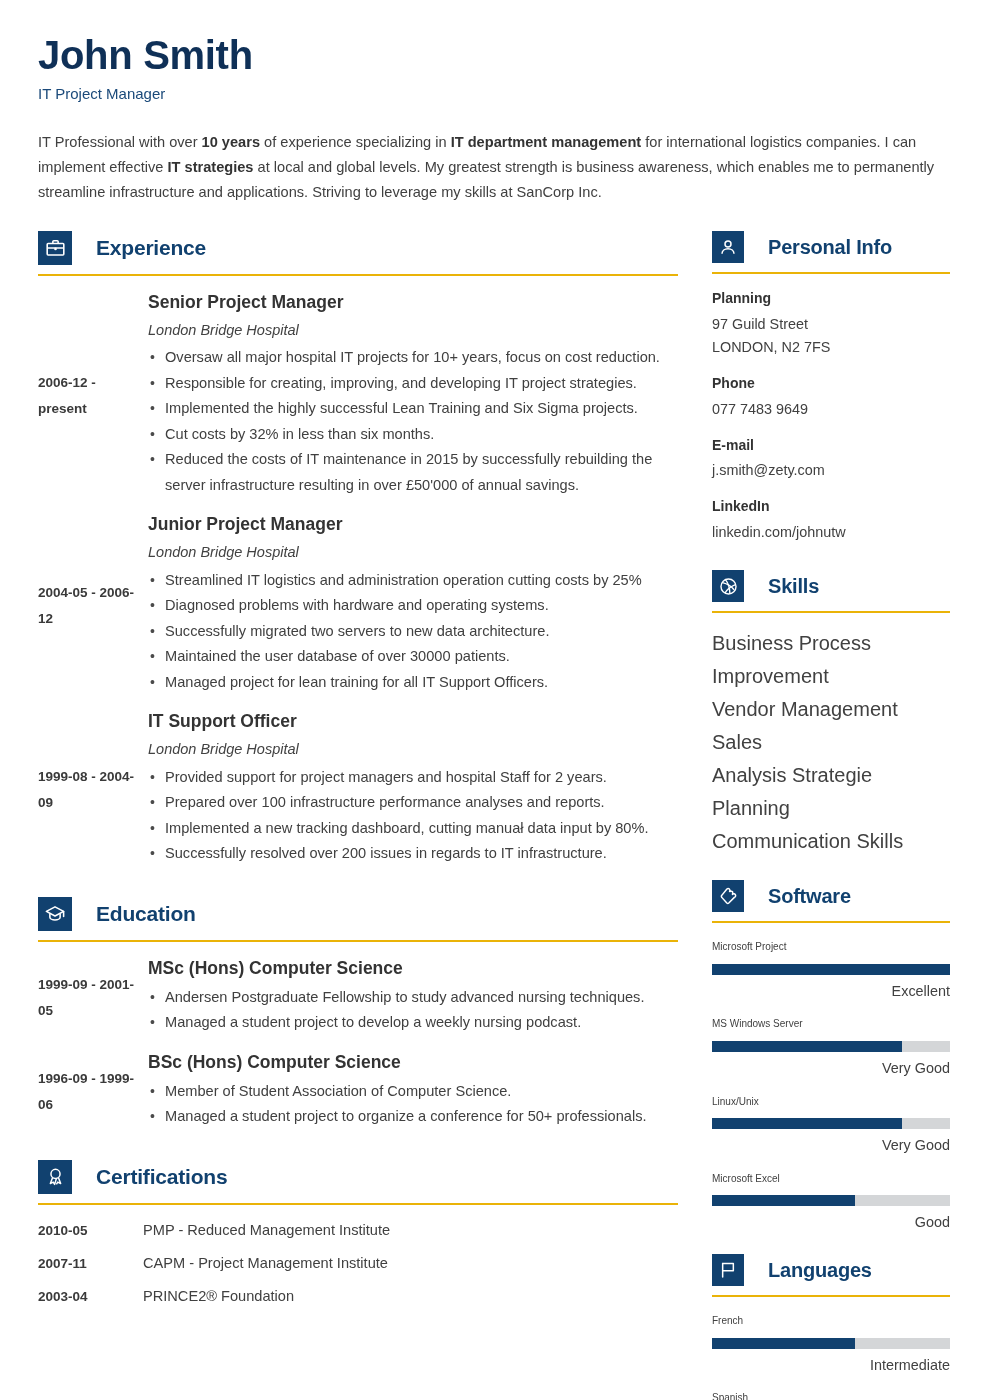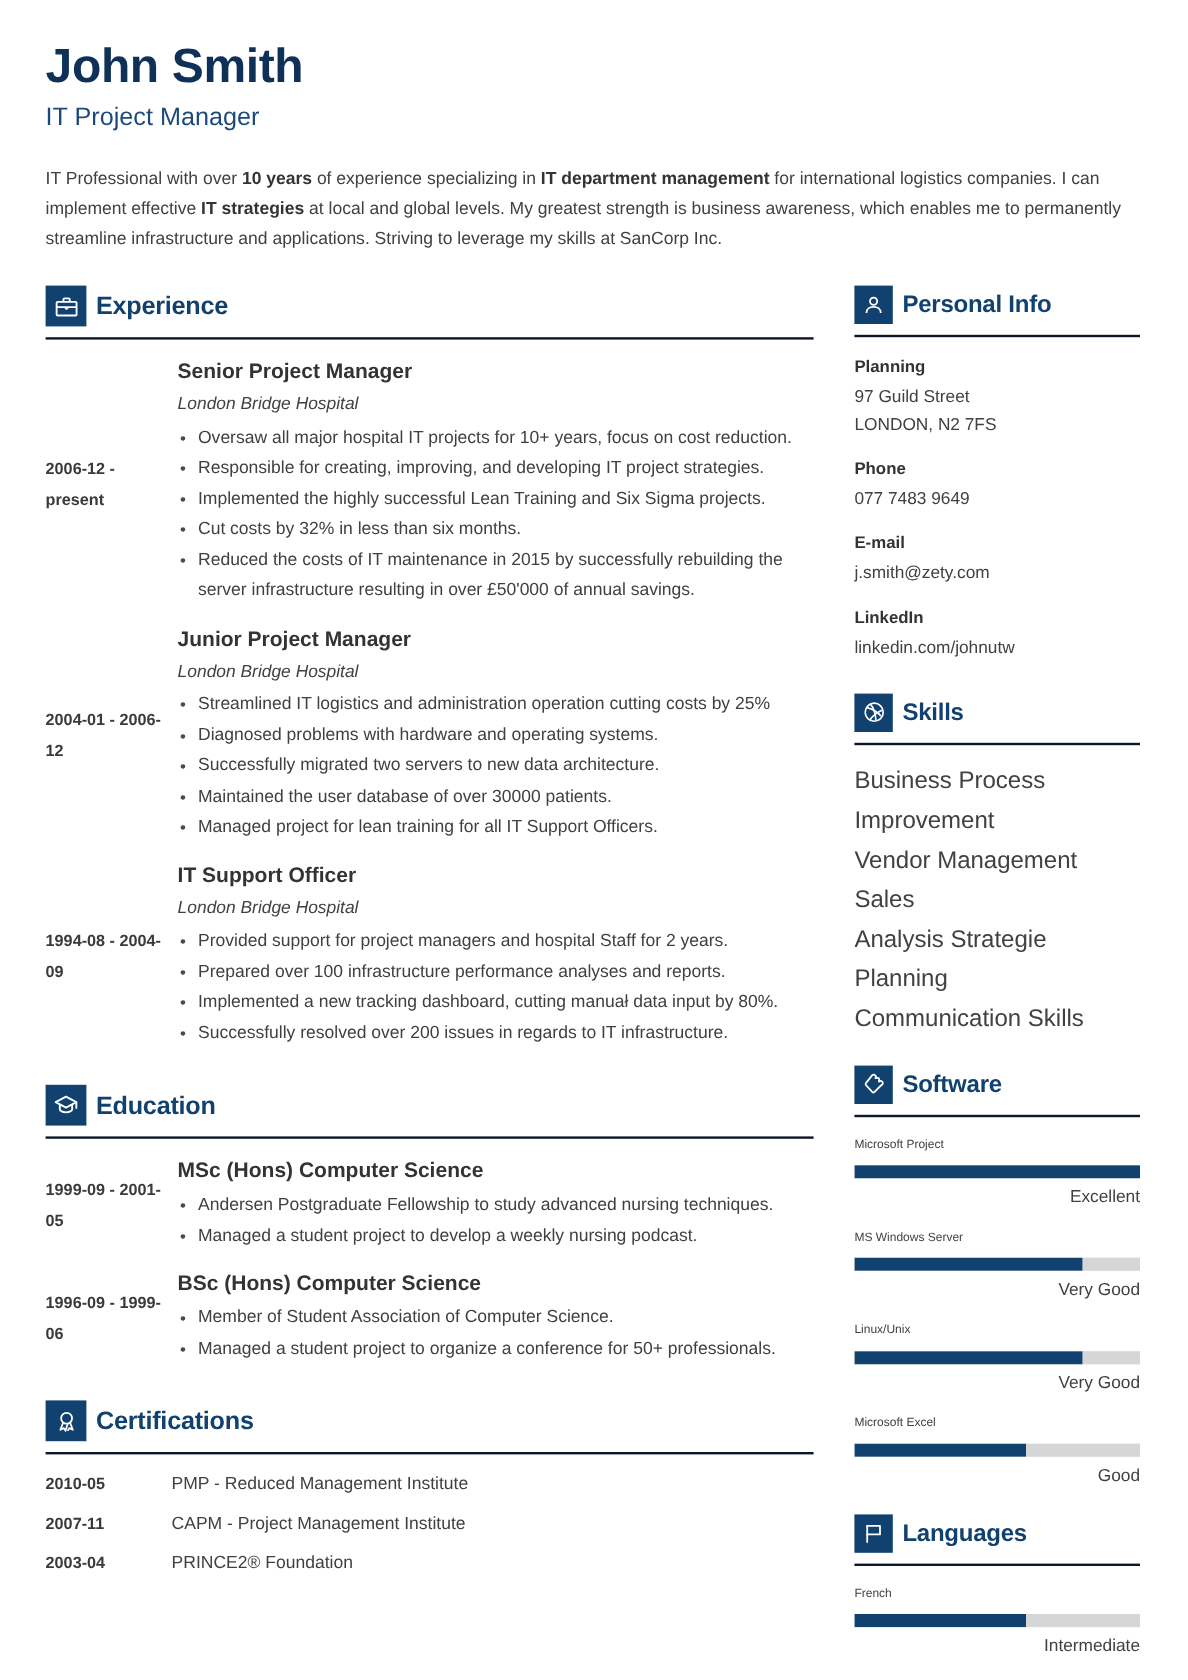--- a/index.html
+++ b/index.html
@@ -28,21 +28,21 @@
 
   
   .hdr-name {
     font-size: 40px;
     font-weight: bold;
     color: #0f3057;
     letter-spacing: -0.3px;
     line-height: 1.08;
   }
   .hdr-title {
-    font-size: 21px;
+    font-size: 15px;
     font-weight: normal;
     color: #1b4a7a;
     margin-top: 8px;
     line-height: 1.25;
   }
   .hdr-summary {
     margin-top: 26px;
     font-size: 14.6px;
     line-height: 25px;
     color: #404040;
@@ -57,23 +57,23 @@
     align-items: flex-start;
   }
   .col-main  { width: 640px; flex: 0 0 640px; }
   .col-side  { width: 238px; flex: 0 0 238px; margin-left: 34px; }
 
   
   .sec { margin-bottom: 6px; }
   .sec-head {
     display: flex;
     align-items: center;
-    gap: 8px;
+    gap: 24px;
     padding-bottom: 9px;
-    border-bottom: 2px solid #0f172a;
+    border-bottom: 2px solid #eab308;
   }
   .sec-icon {
     width: 34px; height: 34px;
     background: #11416f;
     flex: 0 0 34px;
     display: flex; align-items: center; justify-content: center;
   }
   .sec-icon svg { display: block; }
   .sec-title {
     font-size: 21px;
@@ -230,35 +230,35 @@
                 <ul class="bullets">
                   <li>Oversaw all major hospital IT projects for 10+ years, focus on cost reduction.</li>
                   <li>Responsible for creating, improving, and developing IT project strategies.</li>
                   <li>Implemented the highly successful Lean Training and Six Sigma projects.</li>
                   <li>Cut costs by 32% in less than six months.</li>
                   <li>Reduced the costs of IT maintenance in 2015 by successfully rebuilding the server infrastructure resulting in over £50'000 of annual savings.</li>
                 </ul>
               </div>
             </div>
             <div class="entry">
-              <div class="entry-date">2004-01 - 2006-12</div>
+              <div class="entry-date">2004-05 - 2006-12</div>
               <div class="entry-body">
                 <div class="entry-role">Junior Project Manager</div>
                 <div class="entry-org">London Bridge Hospital</div>
                 <ul class="bullets">
                   <li>Streamlined IT logistics and administration operation cutting costs by 25%</li>
                   <li>Diagnosed problems with hardware and operating systems.</li>
                   <li>Successfully migrated two servers to new data architecture.</li>
                   <li>Maintained the user database of over 30000 patients.</li>
                   <li>Managed project for lean training for all IT Support Officers.</li>
                 </ul>
               </div>
             </div>
             <div class="entry">
-              <div class="entry-date">1994-08 - 2004-09</div>
+              <div class="entry-date">1999-08 - 2004-09</div>
               <div class="entry-body">
                 <div class="entry-role">IT Support Officer</div>
                 <div class="entry-org">London Bridge Hospital</div>
                 <ul class="bullets">
                   <li>Provided support for project managers and hospital Staff for 2 years.</li>
                   <li>Prepared over 100 infrastructure performance analyses and reports.</li>
                   <li>Implemented a new tracking dashboard, cutting manuał data input by 80%.</li>
                   <li>Successfully resolved over 200 issues in regards to IT infrastructure.</li>
                 </ul>
               </div>

